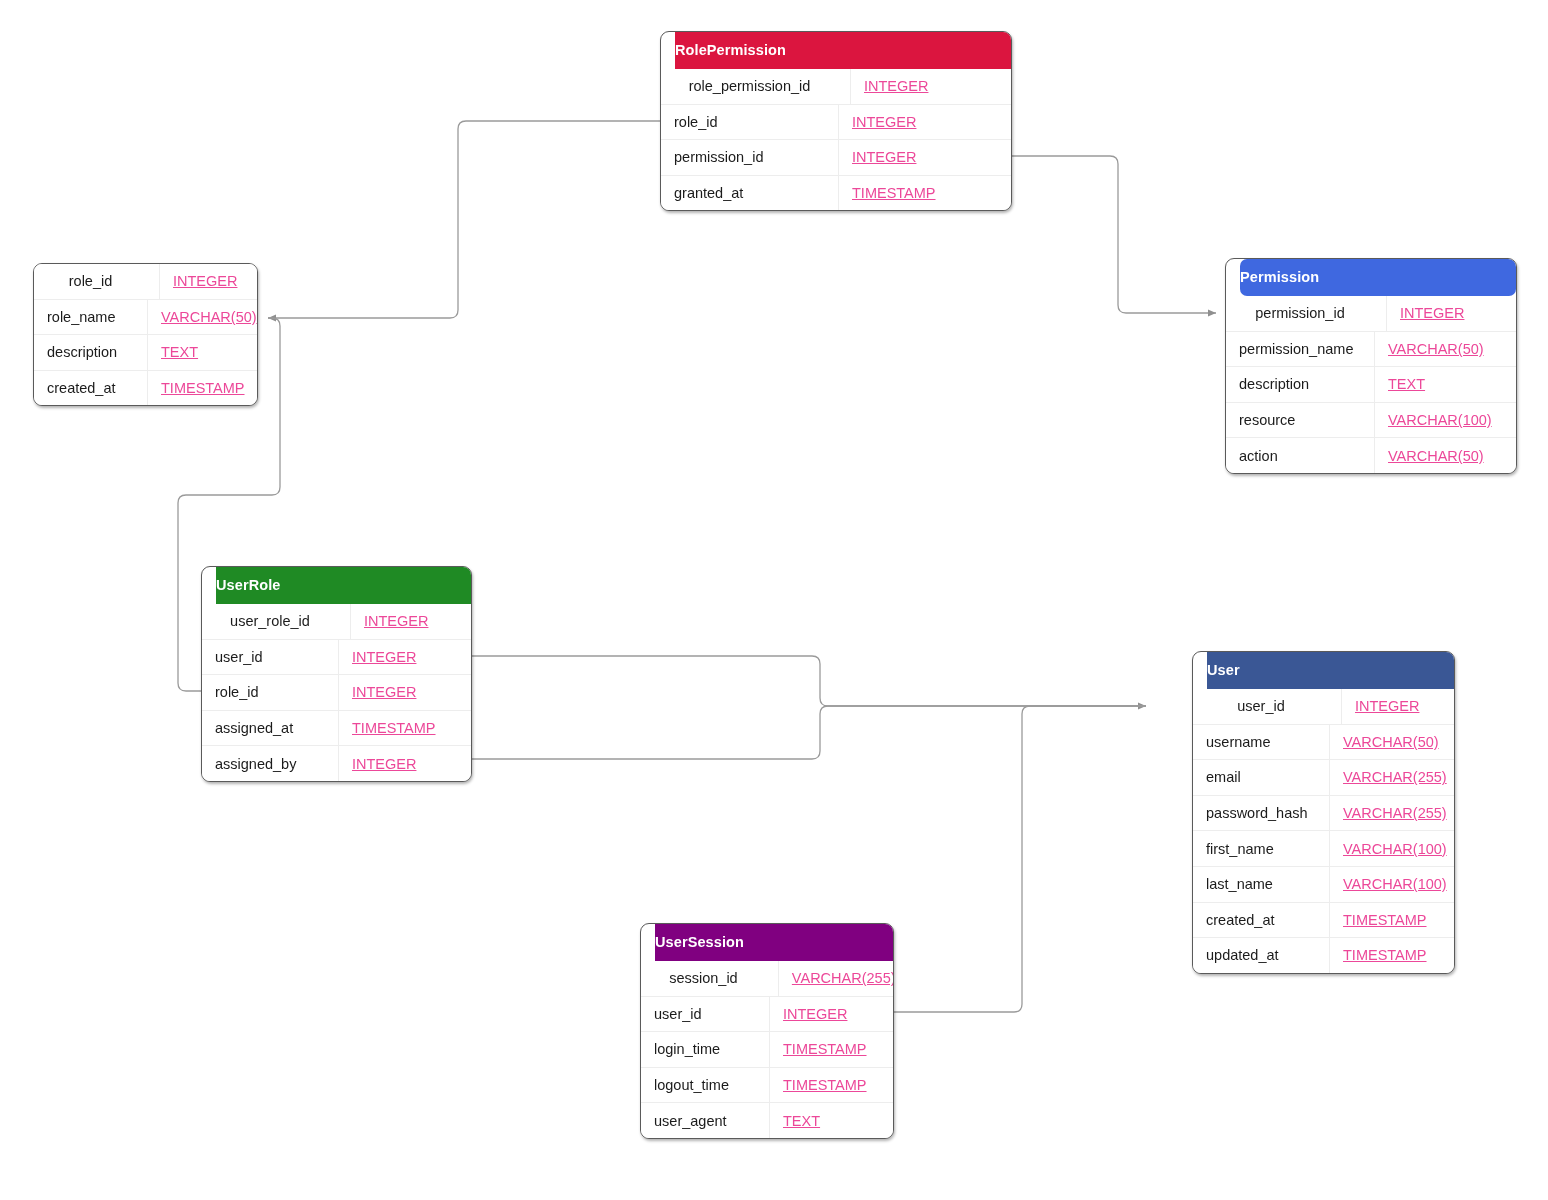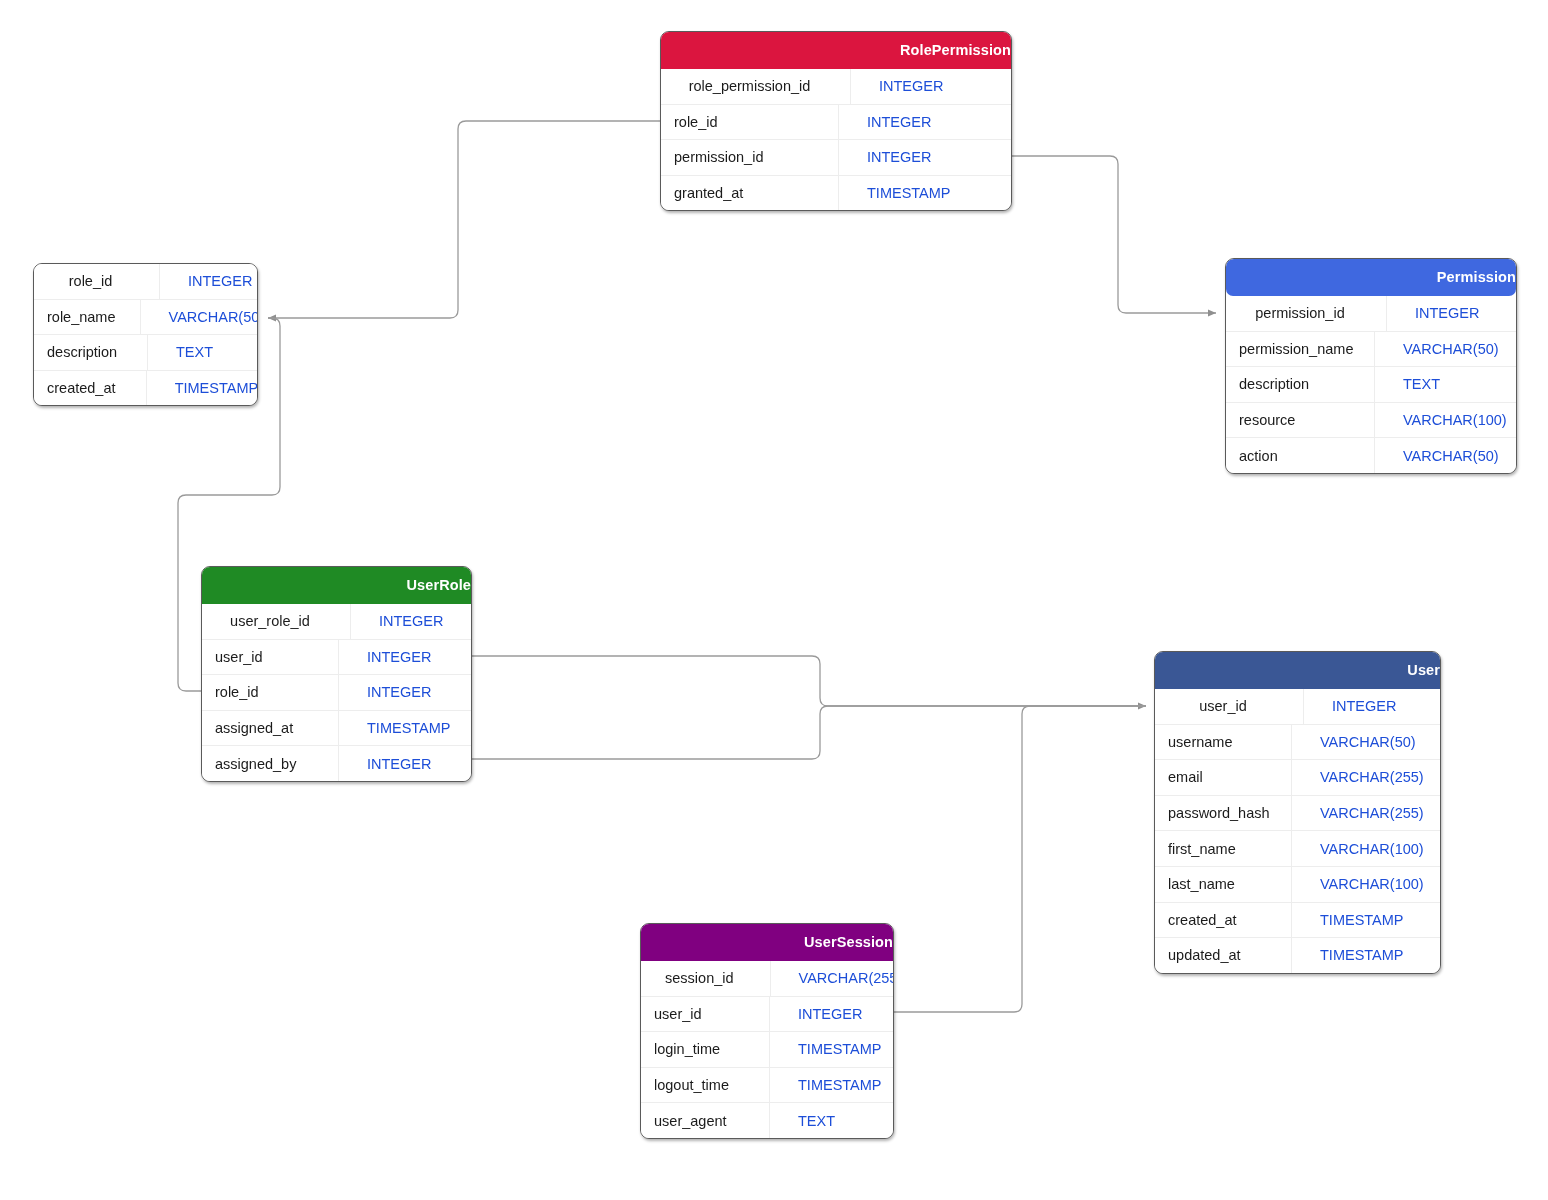--- a/index.html
+++ b/index.html
@@ -33,26 +33,27 @@
     border: 1px solid #5a5a5a;
     border-radius: 9px;
     background: #ffffff;
     box-shadow: 1px 2px 3px rgba(0,0,0,0.30);
     overflow: hidden;
   }
   .entity-title {
     box-sizing: border-box;
     height: 37px;
     line-height: 37px;
-    text-align: right;
+    text-align: left;
     color: #ffffff;
     font-size: 14.5px;
     font-weight: bold;
     letter-spacing: 0.1px;
     white-space: nowrap;
+    margin-left: 14px;
   }
   .attr-row {
     display: flex;
     height: 34.6px;
     border-top: 1px solid #ededed;
     background: #ffffff;
   }
   .attr-row.first {
     border-top: none;
     gap: 12px;
@@ -68,43 +69,44 @@
     overflow: hidden;
   }
   .attr-row.pk .attr-name {
     justify-content: center;
     padding-left: 0;
   }
   .attr-type {
     box-sizing: border-box;
     display: flex;
     align-items: center;
-    padding-left: 28px;
+    padding-left: 13px;
     font-size: 14.5px;
-    color: #1d4ed8;
+    color: #ec4899;
     border-left: 1px solid #ededed;
     white-space: nowrap;
     overflow: hidden;
     flex: 1 1 auto;
+    text-decoration: underline;
   }
 
   
   #ent-rolepermission { left: 660px;  top: 31px;   width: 352px; }
   #ent-rolepermission .attr-name { width: 177px; }
 
   #ent-role           { left: 33px;   top: 263px;  width: 225px; }
   #ent-role .attr-name { width: 113px; }
 
   #ent-permission     { left: 1225px; top: 258px;  width: 292px; }
   #ent-permission .attr-name { width: 148px; }
 
   #ent-userrole       { left: 201px;  top: 566px;  width: 271px; }
   #ent-userrole .attr-name { width: 136px; }
 
-  #ent-user           { left: 1154px; top: 651px;  width: 287px; }
+  #ent-user           { left: 1192px; top: 651px;  width: 263px; }
   #ent-user .attr-name { width: 136px; }
 
   #ent-usersession    { left: 640px;  top: 923px;  width: 254px; }
   #ent-usersession .attr-name { width: 128px; }
 </style>
 </head>
 <body>
 
 <div id="canvas" style="background: rgb(255, 255, 255);">
 

